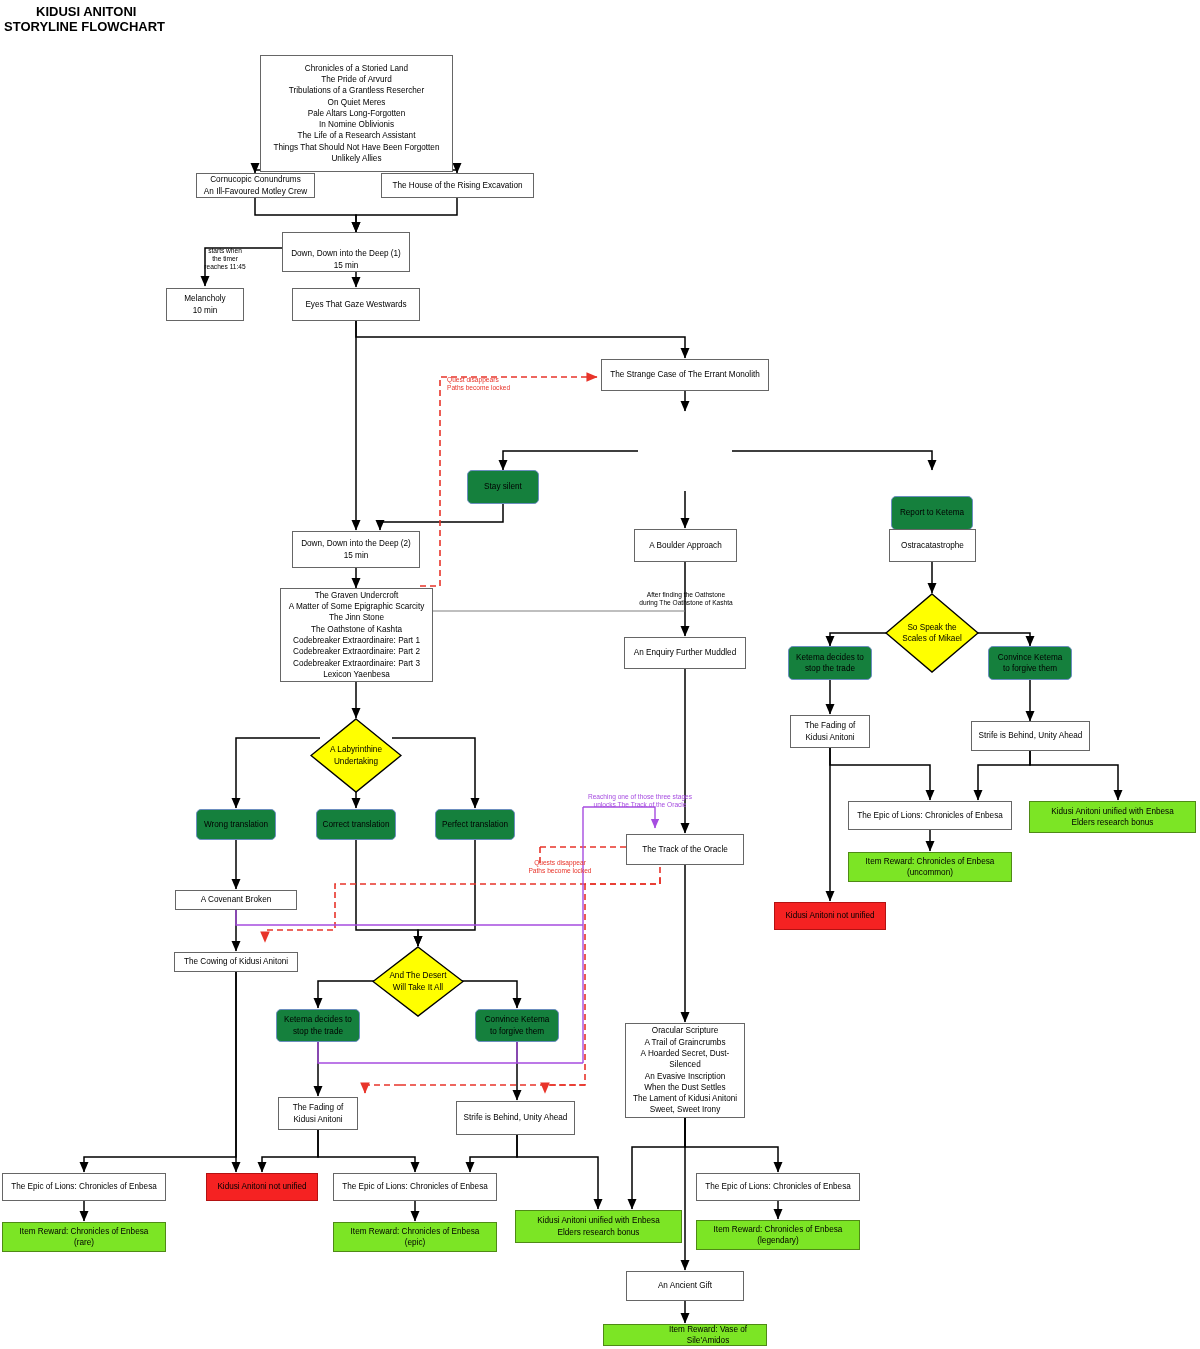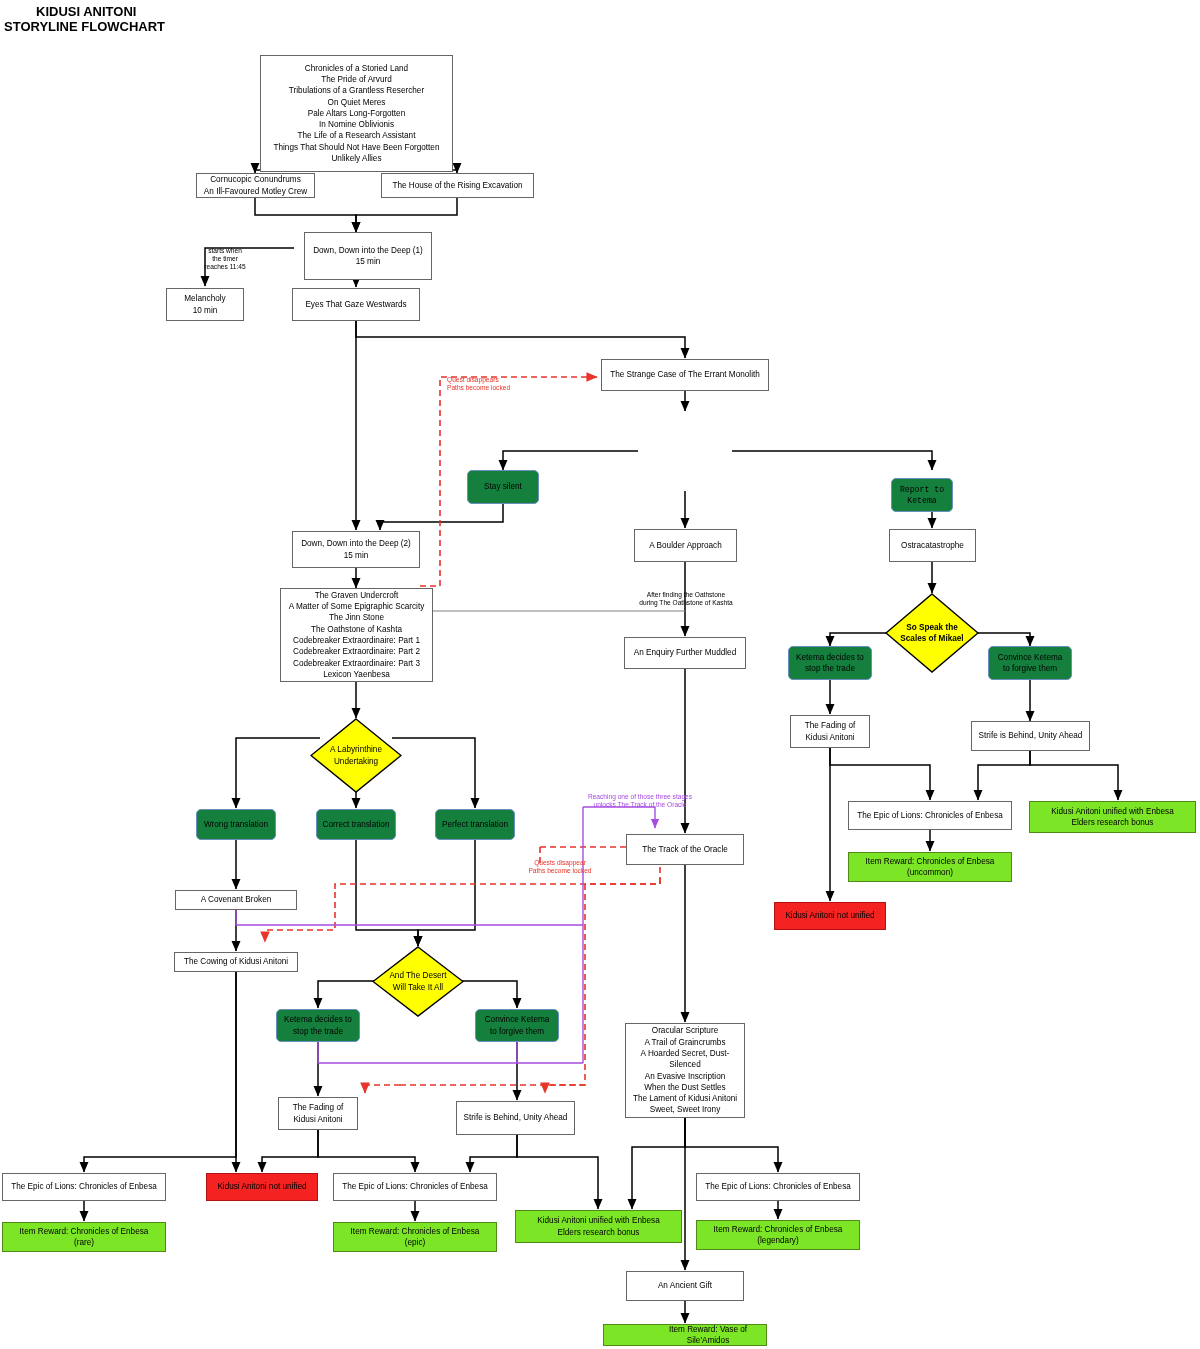--- a/index.html
+++ b/index.html
@@ -201,21 +201,21 @@
 
   <div class="node rect" style="left:196px;top:173px;width:119px;height:25px;">
     <span style="white-space:pre-line;">Cornucopic Conundrums
 An Ill-Favoured Motley Crew</span>
     </div>
 
   <div class="node rect" style="left:381px;top:173px;width:153px;height:25px;">
     <span style="white-space:pre-line;">The House of the Rising Excavation</span>
     </div>
 
-  <div class="node rect" style="left:304px;top:232px;width:128px;height:48px;">
+  <div class="node rect" style="left:282px;top:232px;width:128px;height:40px;align-items:flex-end;">
     <span style="white-space:pre-line;">Down, Down into the Deep (1)
 15 min</span>
     </div>
 
   <div class="node rect" style="left:166px;top:288px;width:78px;height:33px;">
     <span style="white-space:pre-line;">Melancholy
 10 min</span>
     </div>
 
   <div class="node rect" style="left:292px;top:288px;width:128px;height:33px;">
@@ -224,21 +224,21 @@
 
   <div class="node rect" style="left:601px;top:359px;width:168px;height:32px;">
     <span style="white-space:pre-line;">The Strange Case of The Errant Monolith</span>
     </div>
 
 
   <div class="node blue" style="left:467px;top:470px;width:72px;height:34px;">
     <span style="white-space:pre-line;">Stay silent</span>
     </div>
 
-  <div class="node blue" style="left:891px;top:478px;width:62px;height:34px;font-family:Liberation Mono, monospace;">
+  <div class="node blue" style="left:891px;top:496px;width:82px;height:34px;">
     <span style="white-space:pre-line;">Report to Ketema</span>
     </div>
 
   <div class="node rect" style="left:292px;top:531px;width:128px;height:37px;">
     <span style="white-space:pre-line;">Down, Down into the Deep (2)
 15 min</span>
     </div>
 
   <div class="node rect" style="left:634px;top:529px;width:103px;height:33px;">
     <span style="white-space:pre-line;">A Boulder Approach</span>
@@ -256,21 +256,21 @@
 Codebreaker Extraordinaire: Part 1
 Codebreaker Extraordinaire: Part 2
 Codebreaker Extraordinaire: Part 3
 Lexicon Yaenbesa</span>
     </div>
 
   <div class="node rect" style="left:624px;top:637px;width:122px;height:32px;">
     <span style="white-space:pre-line;">An Enquiry Further Muddled</span>
     </div>
 
-  <div class="node diamond" style="left:885px;top:593px;width:94px;height:80px;font-weight:bold;">
+  <div class="node diamond" style="left:885px;top:593px;width:94px;height:80px;">
     <svg class="dshape" viewBox="0 0 94 80">
       <polygon points="47,1 93,40 47,79 1,40" fill="#ffff00" stroke="#000" stroke-width="1.4"></polygon>
     </svg>
     <span style="white-space:pre-line;">So Speak the
 Scales of Mikael</span>
     </div>
 
   <div class="node blue" style="left:788px;top:646px;width:84px;height:34px;">
     <span style="white-space:pre-line;">Ketema decides to
 stop the trade</span>

